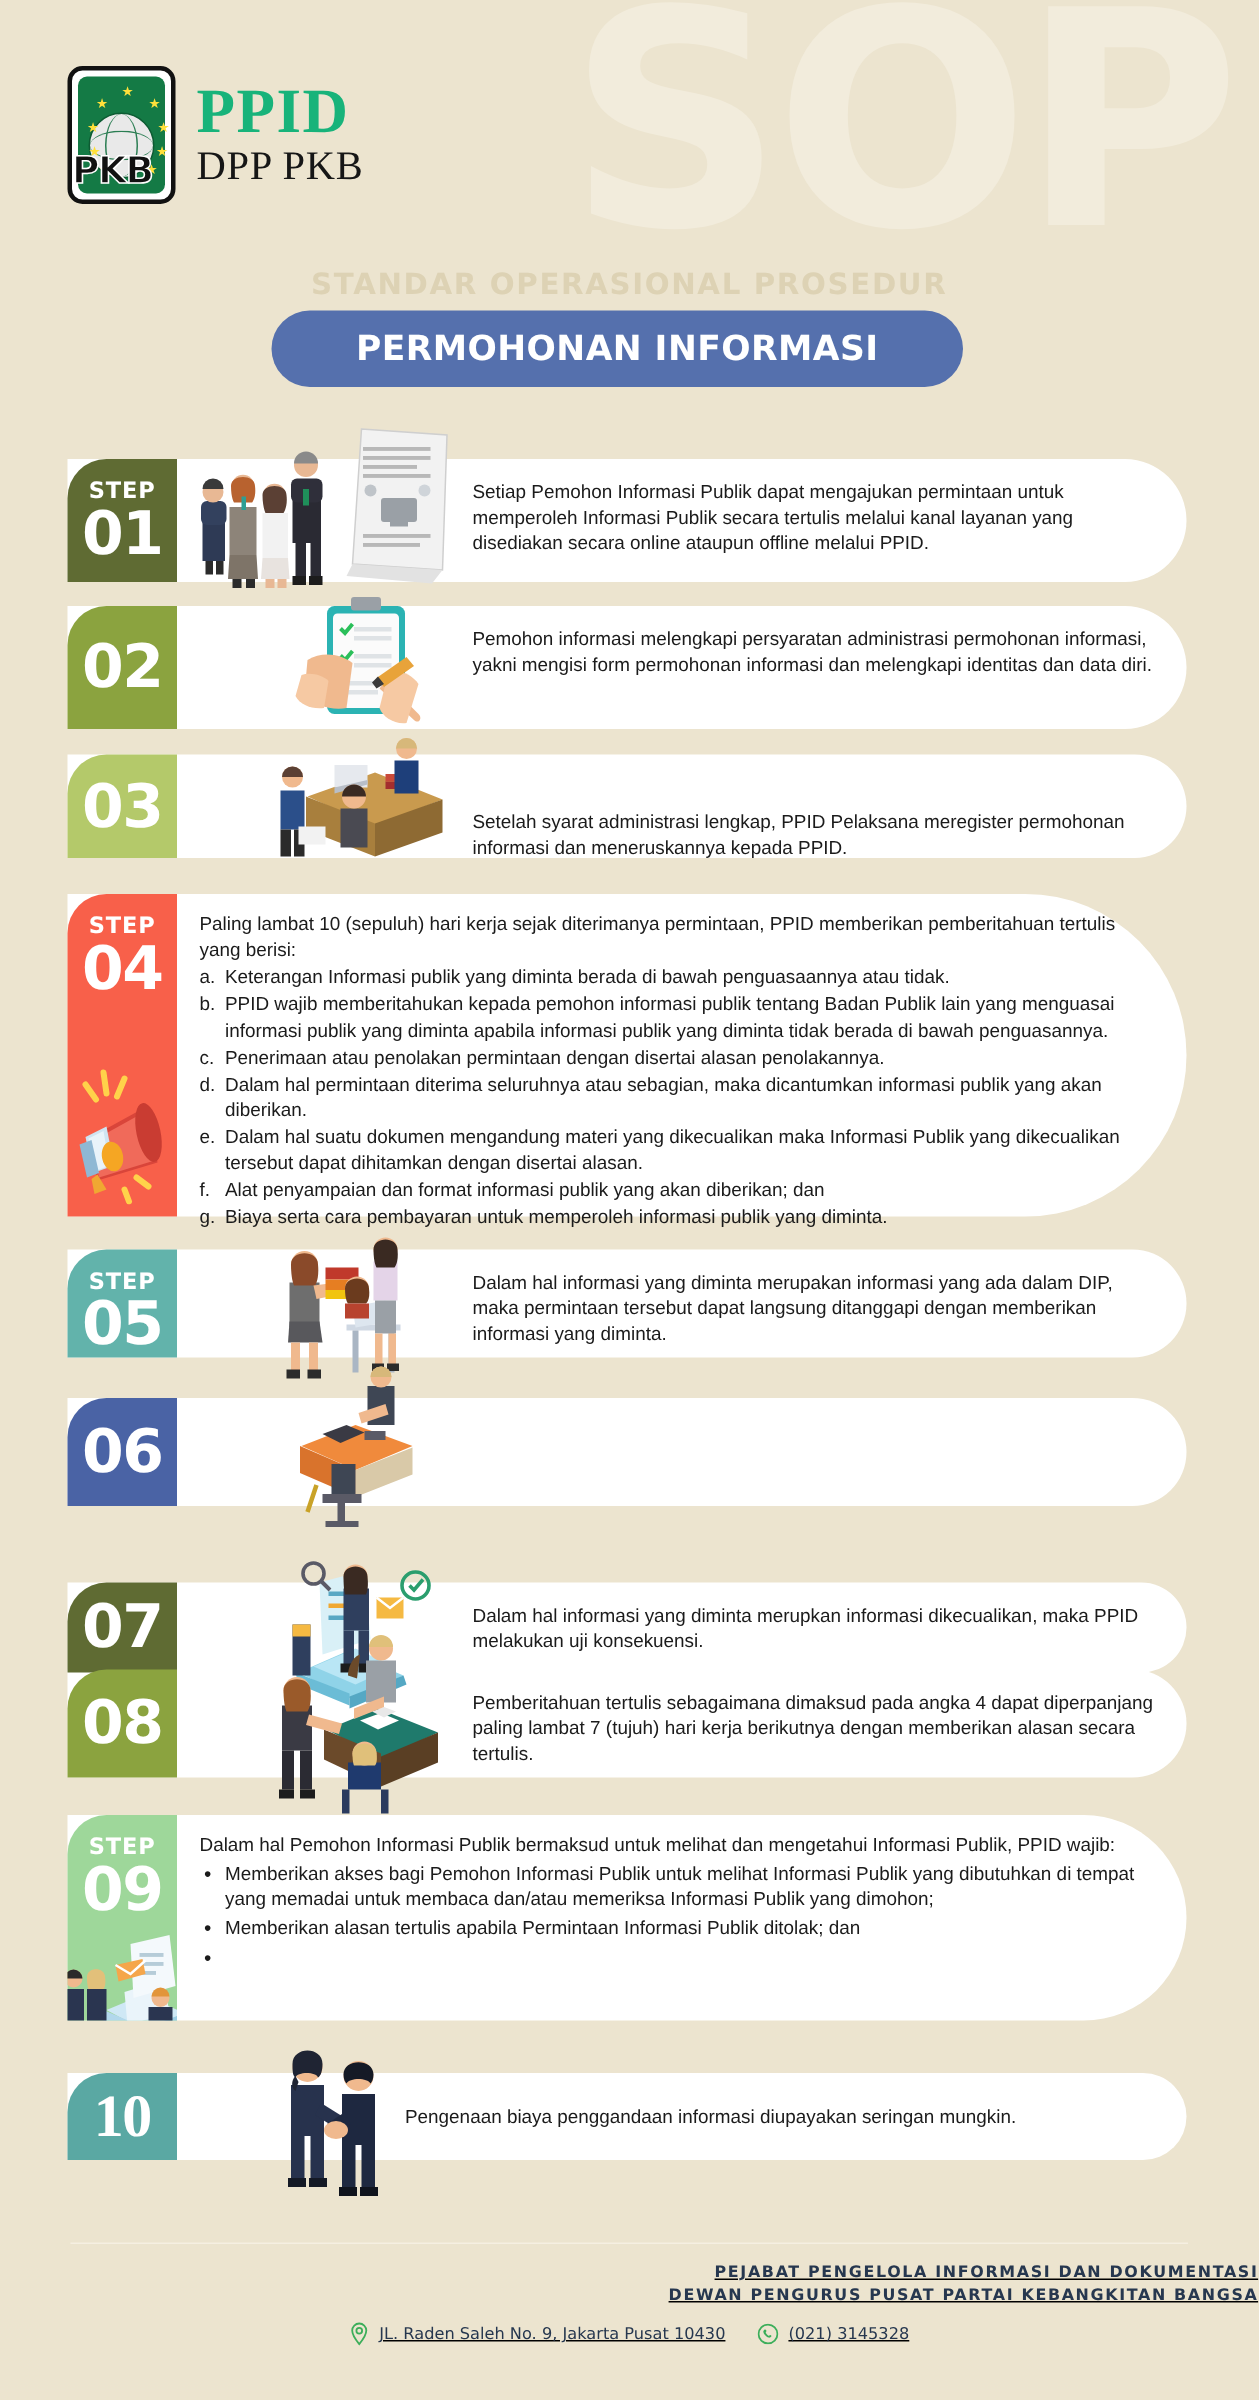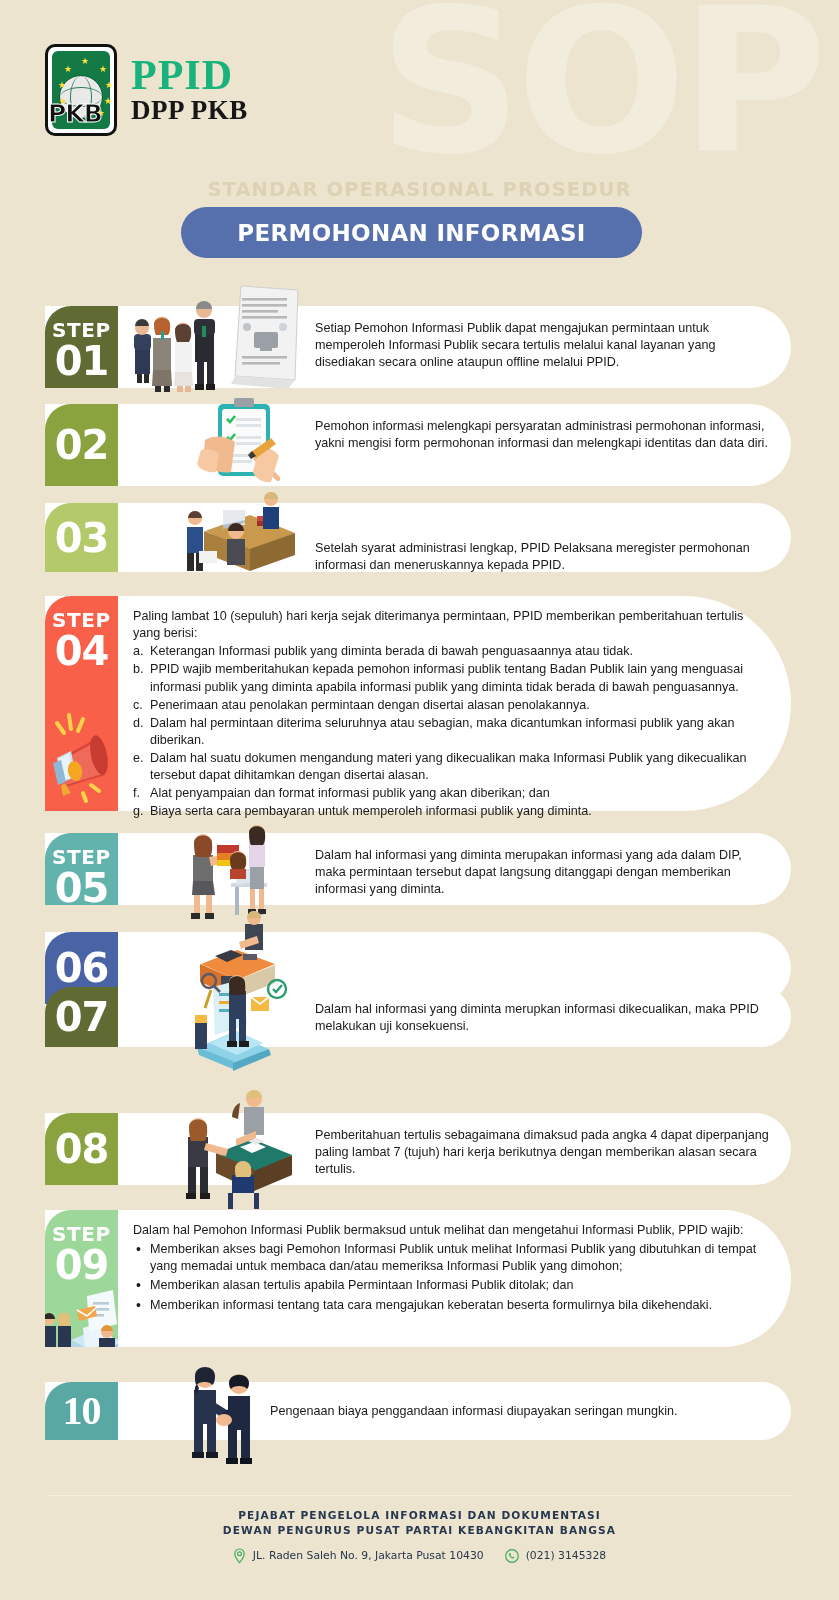--- a/index.html
+++ b/index.html
@@ -67,21 +67,21 @@
     letter-spacing: -1px;
     -webkit-text-stroke: 1px #fff;
   }
   .brand-ppid {
     font-family: "Liberation Serif", serif;
     font-weight: 700; font-size: 42px; color: #18b37a;
     line-height: 0.95; letter-spacing: 1px;
   }
   .brand-dpp {
     font-family: "Liberation Serif", serif;
-    font-weight: 700; font-size: 27px; color: #161616;
+    font-weight: 400; font-size: 27px; color: #161616;
     line-height: 1.05; letter-spacing: 0.5px;
   }
   .sop-sub {
     position: absolute; top: 178px; left: 0; right: 0;
     text-align: center;
     font-size: 19.5px; font-weight: 700; letter-spacing: 1.1px;
     color: #ddd2b4;
     font-family: "DejaVu Sans", sans-serif;
   }
   .title-pill {
@@ -114,21 +114,21 @@
     border-top-left-radius: 26px;
     display: flex; flex-direction: column;
     align-items: center; justify-content: center;
     color: #fff;
     font-family: "DejaVu Sans", sans-serif;
     z-index: 3;
     overflow: hidden;
   }
   .badge.top-aligned { justify-content: flex-start; padding-top: 14px; }
   .badge-step {
-    font-size: 20px; font-weight: 800; letter-spacing: 0.6px;
+    font-size: 15px; font-weight: 800; letter-spacing: 0.6px;
     line-height: 1; margin-bottom: 2px;
   }
   .badge-num {
     font-size: 40px; font-weight: 800; letter-spacing: -1px; line-height: 0.95;
   }
   .art {
     position: absolute; z-index: 4; pointer-events: none;
   }
   .body {
     position: absolute; z-index: 2;
@@ -149,21 +149,22 @@
   .bullets li { position: relative; padding-left: 17px; margin-top: 2px; }
   .bullets li .mk { position: absolute; left: 3px; top: -1px; font-size: 14px; }
 
   
   .divider {
     position: absolute; left: 47px; top: 1495px;
     width: 745px; height: 1px; background: #f5efe2;
   }
   .foot {
     position: absolute; left: 0; right: 0; top: 1508px;
-    text-align: center;
+    text-align: right;
+    text-decoration: underline;
   }
   .foot-line {
     font-size: 10.6px; font-weight: 700; color: #26374f;
     letter-spacing: 1.1px; line-height: 1.45;
     font-family: "DejaVu Sans", sans-serif;
   }
   .contact {
     margin-top: 9px;
     display: flex; align-items: center; justify-content: center; gap: 7px;
     font-size: 10.8px; color: #26374f;
@@ -443,21 +444,21 @@
       <g>
           <rect x="46" y="66" width="16" height="22" fill="#3e4654"></rect>
         <rect x="40" y="86" width="26" height="6" fill="#5a5a66"></rect>
         <rect x="50" y="92" width="5" height="14" fill="#5a5a66"></rect>
         <path d="M42 106h22" stroke="#5a5a66" stroke-width="4"></path>
         <path d="M36 80l-6 18" stroke="#c9a227" stroke-width="3"></path>
         </g>
     </svg>
   </div>
 
-  <div class="step" style="top:987px;height:60px;">
+  <div class="step" style="top:1055px;height:60px;">
     <div class="card"></div>
     <div class="badge" style="background:#5f6b33;">
       <div class="badge-num">07</div>
     </div>
     <svg class="art" style="left:122px;top:-30px;" width="128" height="128" viewBox="0 0 128 128">
       <path d="M32 90l32-14 38 16-34 16z" fill="#8fd3e8"></path>
       <path d="M30 90l2 8 34 14v-8z" fill="#6bbcd6"></path>
       <path d="M102 92l2 6-38 16v-8z" fill="#55a8c4"></path>
       <path d="M42 86l28-12 26 12-26 12z" fill="#b9e6f5"></path>
       <path d="M46 30l30-8 4 46-32 10z" fill="#d9f0f7"></path>
@@ -563,21 +564,21 @@
             <circle cx="70" cy="50" r="6" fill="#f0b98e"></circle>
             <path d="M64 49a6 6 0 0112 0z" fill="#e2953a"></path>
           </g>
       </svg>
     </div>
     <div class="body" style="left:88px;top:12px;width:638px;">
       <p>Dalam hal Pemohon Informasi Publik bermaksud untuk melihat dan mengetahui Informasi Publik, PPID wajib:</p>
       <ul class="bullets">
         <li><span class="mk">•</span><span>Memberikan akses bagi Pemohon Informasi Publik untuk melihat Informasi Publik yang dibutuhkan di tempat yang memadai untuk membaca dan/atau memeriksa Informasi Publik yang dimohon;</span></li>
         <li><span class="mk">•</span><span>Memberikan alasan tertulis apabila Permintaan Informasi Publik ditolak; dan</span></li>
-        <li><span class="mk">•</span><span>Memberikan informasi tentang tata cara mengajukan keberatan beserta formulirnya bila dikehendaki.</span></li>
+        <li><span class="mk">•</span></li>
       </ul>
     </div>
   </div>
 
   <div class="step" style="top:1382px;height:58px;">
     <div class="card"></div>
     <div class="badge" style="background:#5aa8a3;font-family:Liberation Serif, serif;">
       <div class="badge-num">10</div>
     </div>
     <svg class="art" style="left:135px;top:-32px;" width="90" height="120" viewBox="0 0 90 120">

